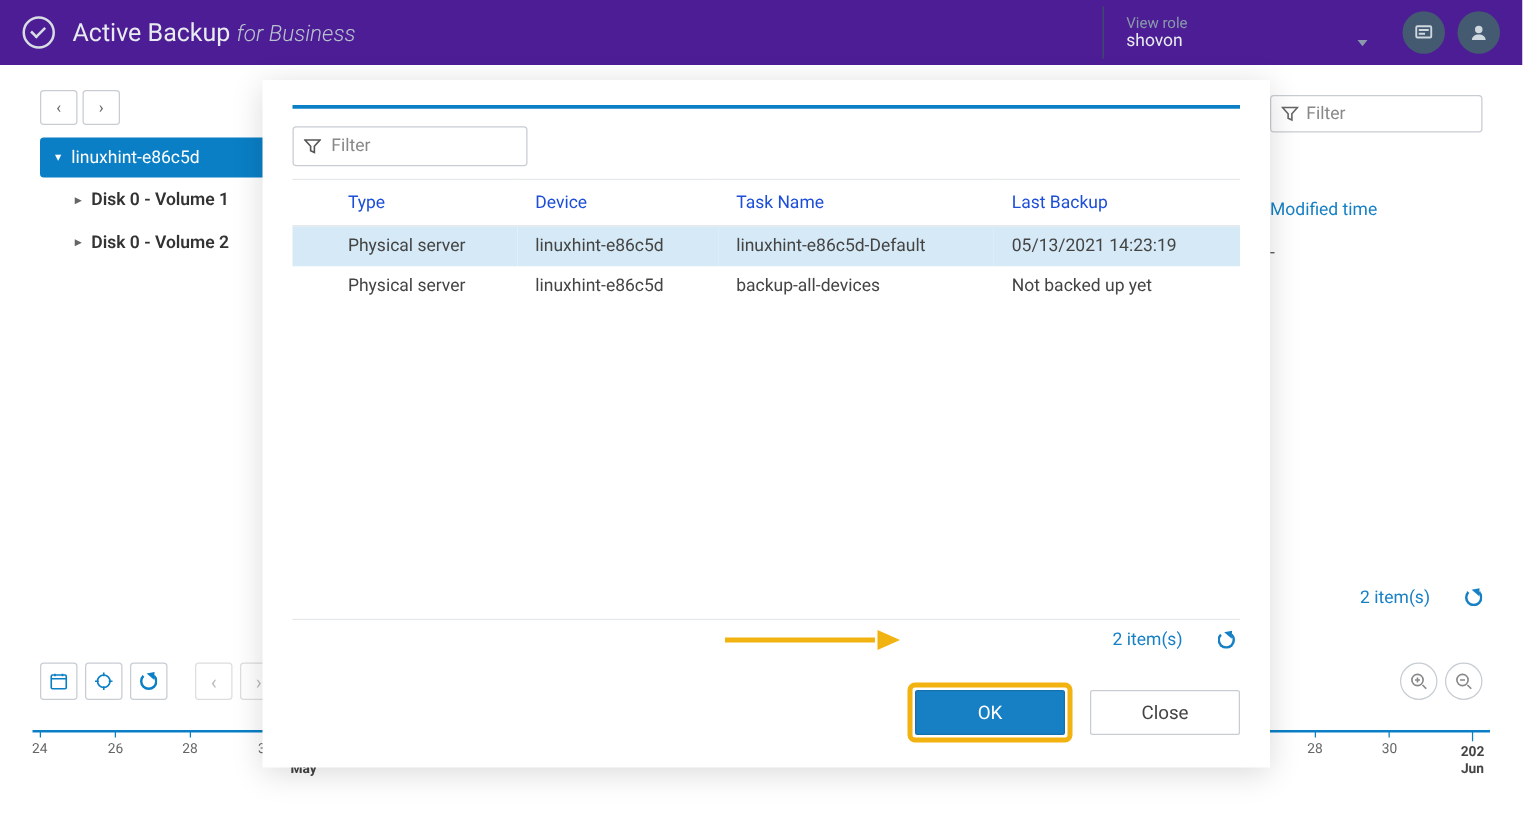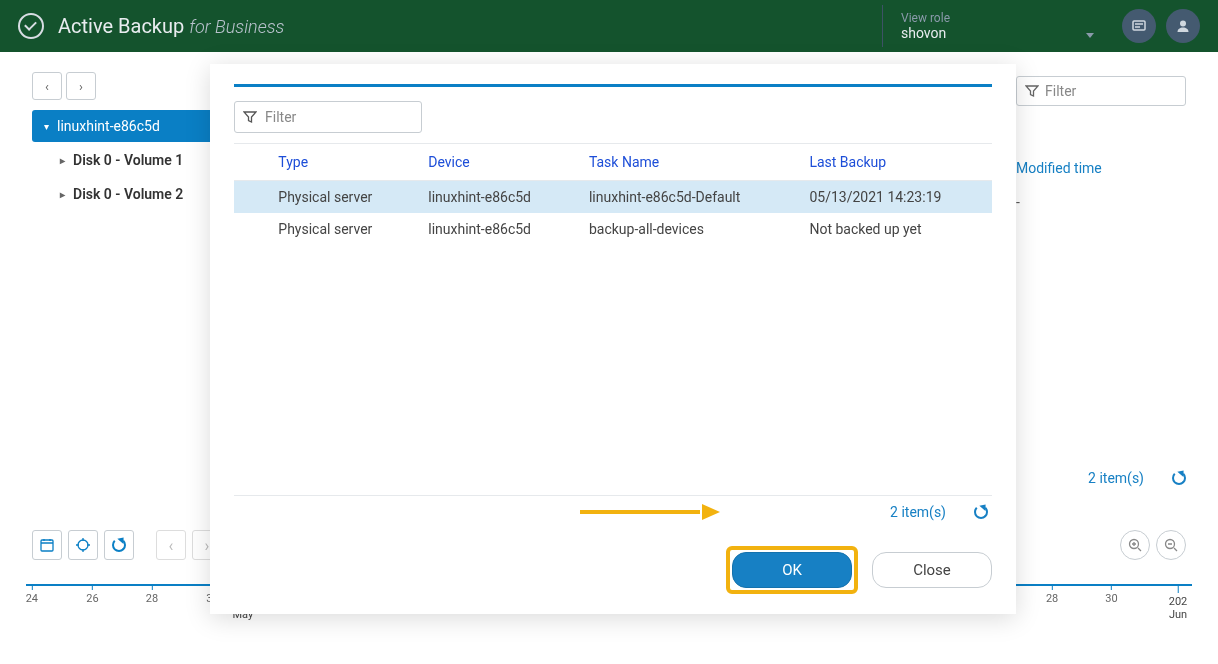--- a/index.html
+++ b/index.html
@@ -1,19 +1,19 @@
 <!DOCTYPE html>
 <html><head>
 <meta charset="utf-8">
 <style>
 * { box-sizing: border-box; margin: 0; padding: 0; font-family: -apple-system, BlinkMacSystemFont, "Segoe UI", Roboto, sans-serif; }
 body { width: 1218px; height: 664px; background: #fff; overflow: hidden; position: relative; }
 
 
-.header { height: 52px; background: #14532d; display: flex; align-items: center; color: #fff; padding: 0 18px; }
+.header { height: 52px; background: #4c1d95; display: flex; align-items: center; color: #fff; padding: 0 18px; }
 .logo-icon { width: 26px; height: 26px; border: 2.5px solid #d8dde3; border-radius: 50%; position: relative; margin-right: 14px; }
 .logo-icon::after { content: ""; position: absolute; width: 9px; height: 5px; border-left: 2.5px solid #d8dde3; border-bottom: 2.5px solid #d8dde3; transform: rotate(-45deg); top: 6px; left: 5px; }
 .app-title { font-size: 20px; font-weight: 400; color: #e8ecef; }
 .app-title .thin { font-style: italic; font-weight: 300; font-size: 18px; color: #b8c2cc; }
 .header-spacer { flex: 1; }
 .header-field { border-left: 1px solid #3d5266; padding: 6px 18px; min-width: 230px; }
 .header-field-label { font-size: 12px; color: #8a9aaa; }
 .header-field-value { font-size: 14px; color: #e8ecef; display: flex; align-items: center; justify-content: space-between; }
 .header-btn { width: 34px; height: 34px; border-radius: 50%; background: #445a70; display: flex; align-items: center; justify-content: center; margin-left: 10px; color: #d0d8df; }
 .chev-down::after { content: ""; border-left: 4px solid transparent; border-right: 4px solid transparent; border-top: 5px solid #8a9aaa; display: inline-block; margin-left: 10px; }
@@ -43,39 +43,39 @@
 .tool-btn { width: 30px; height: 30px; border: 1px solid #c7cdd2; border-radius: 3px; display: flex; align-items: center; justify-content: center; color: #0a7fc5; background: #fff; }
 .tool-spacer { flex: 1; }
 .items-r { position: absolute; right: 32px; top: 418px; color: #1780c4; font-size: 14px; display: flex; align-items: center; gap: 28px; }
 
 
 .timeline-wrap { position: absolute; left: 26px; right: 26px; top: 532px; }
 .timeline-line { height: 2px; background: #0a7fc5; position: relative; }
 .tick { position: absolute; top: 0; font-size: 11px; color: #666; text-align: center; transform: translateX(-50%); }
 .tick::before { content: ""; display: block; width: 1px; height: 6px; background: #0a7fc5; margin: 0 auto 2px; }
 .tick.maj::before { height: 9px; }
-.tick .m { font-weight: 400; color: #444; }
+.tick .m { font-weight: 700; color: #444; }
 .red-ind { position: absolute; width: 2px; height: 24px; background: #d43; top: -8px; }
 .blue-ind { position: absolute; width: 2px; height: 24px; background: #0a7fc5; top: -8px; }
 
 
 .overlay { position: absolute; top: 52px; left: 0; right: 0; bottom: 0; }
 .modal { position: absolute; left: 210px; top: 12px; width: 806px; height: 550px; background: #fff; box-shadow: 0 4px 24px rgba(0,0,0,0.15); padding: 20px 24px; display: flex; flex-direction: column; }
 .modal-title { font-size: 19px; color: #444; font-weight: 500; margin-bottom: 18px; }
 .modal-hr { height: 3px; background: #0a7fc5; margin-bottom: 14px; }
 .modal-filter { width: 188px; height: 32px; border: 1px solid #c7cdd2; border-radius: 3px; padding: 0 8px; display: flex; align-items: center; font-size: 14px; color: #888; margin-bottom: 10px; }
 .modal-filter svg { margin-right: 8px; }
 .tbl { width: 100%; border-collapse: collapse; font-size: 14px; }
 .tbl th { text-align: left; padding: 10px 14px; color: #1d4ed8; font-weight: 400; border-top: 1px solid #e6e9ec; border-bottom: 1px solid #e6e9ec; }
 .tbl td { padding: 8px 14px; color: #444; }
 .tbl tr.sel { background: #d5e9f6; }
 .modal-flex { flex: 1; }
 .modal-items { text-align: right; color: #1780c4; font-size: 14px; padding: 8px 4px; border-top: 1px solid #e6e9ec; display: flex; justify-content: flex-end; align-items: center; gap: 28px; }
 .modal-btns { display: flex; justify-content: flex-end; gap: 14px; margin-top: 18px; align-items: center; }
-.btn { width: 120px; height: 36px; border-radius: 14px; font-size: 15px; display: flex; align-items: center; justify-content: center; cursor: pointer; }
+.btn { width: 120px; height: 36px; border-radius: 2px; font-size: 15px; display: flex; align-items: center; justify-content: center; cursor: pointer; }
 .btn-primary { background: #1780c4; color: #fff; border: 1px solid #1471ad; }
 .btn-ghost { background: #fff; color: #444; border: 1px solid #c7cdd2; }
 .ok-hl { border: 4px solid #f2b20f; border-radius: 6px; padding: 2px; }
 
 
 .ann-arrow { position: absolute; left: 580px; top: 504px; width: 140px; height: 16px; pointer-events: none; }
 .ann-arrow .line { height: 4px; background: #f2b20f; width: 120px; position: absolute; top: 6px; }
 .ann-arrow .head { position: absolute; right: 0; top: 0; border-left: 18px solid #f2b20f; border-top: 8px solid transparent; border-bottom: 8px solid transparent; }
 
 .refresh-ic { display: inline-block; width: 14px; height: 14px; border: 2px solid currentColor; border-radius: 50%; border-top-color: transparent; position: relative; }

